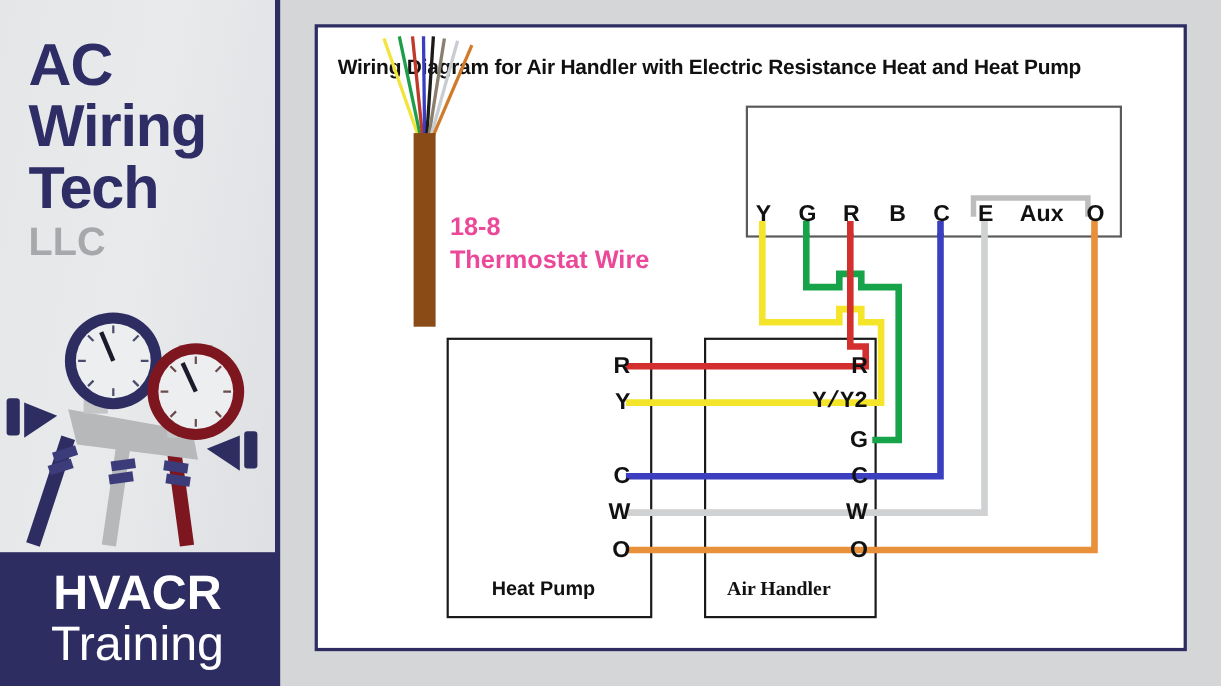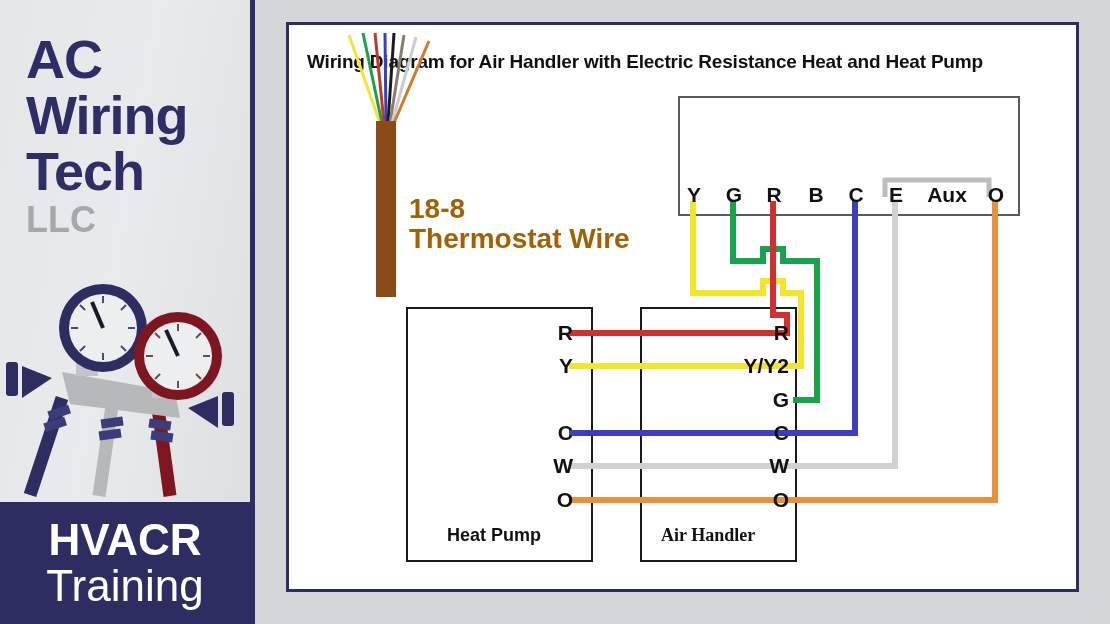--- a/index.html
+++ b/index.html
@@ -60,21 +60,21 @@
   .boxlabel {
     position:absolute; font-weight:bold; color:#111111;
     white-space:nowrap;
   }
   .termlabel {
     position:absolute; font-weight:bold; color:#111111;
     font-size:21px; white-space:nowrap; text-align:center;
   }
   .boxname { font-size:18px;text-align:right; }
   .tstat-title { font-size:22px; }
-  .wirecap { font-size:28px; font-weight:bold; color:#a16207; white-space:nowrap;}
+  .wirecap { font-size:23px; font-weight:bold; color:#ec4899; white-space:nowrap;}
 </style>
 </head>
 <body>
 
 <div id="root">
 
   <div id="sidebar">
 
     <div id="logo-text">
       <div class="l1">AC</div>
@@ -212,21 +212,21 @@
 
       <div class="termlabel" style="left:262px; top:296px; width:22px; text-align:right;">R</div>
       <div class="termlabel" style="left:262px; top:329px; width:22px; text-align:right;">Y</div>
       <div class="termlabel" style="left:262px; top:396px; width:22px; text-align:right;">C</div>
       <div class="termlabel" style="left:258px; top:429px; width:26px; text-align:right;">W</div>
       <div class="termlabel" style="left:262px; top:463px; width:22px; text-align:right;">O</div>
 
       <div class="boxlabel boxname" style="left:158px; top:500px;">Heat Pump</div>
 
       <div class="termlabel" style="left:470px; top:296px; width:30px; text-align:right;">R</div>
-      <div class="termlabel" style="left:432px; top:329px; width:68px; text-align:right;">Y/Y2</div>
+      <div class="termlabel" style="left:432px; top:329px; width:68px; text-align:right;font-family:Liberation Mono, monospace;">Y/Y2</div>
       <div class="termlabel" style="left:470px; top:363px; width:30px; text-align:right;">G</div>
       <div class="termlabel" style="left:470px; top:396px; width:30px; text-align:right;">C</div>
       <div class="termlabel" style="left:466px; top:429px; width:34px; text-align:right;">W</div>
       <div class="termlabel" style="left:470px; top:463px; width:30px; text-align:right;">O</div>
 
       <div class="boxlabel boxname" style="left:372px; top:500px;font-family:Liberation Serif, serif;">Air Handler</div>
 
     </div>
   </div>
 </div>

